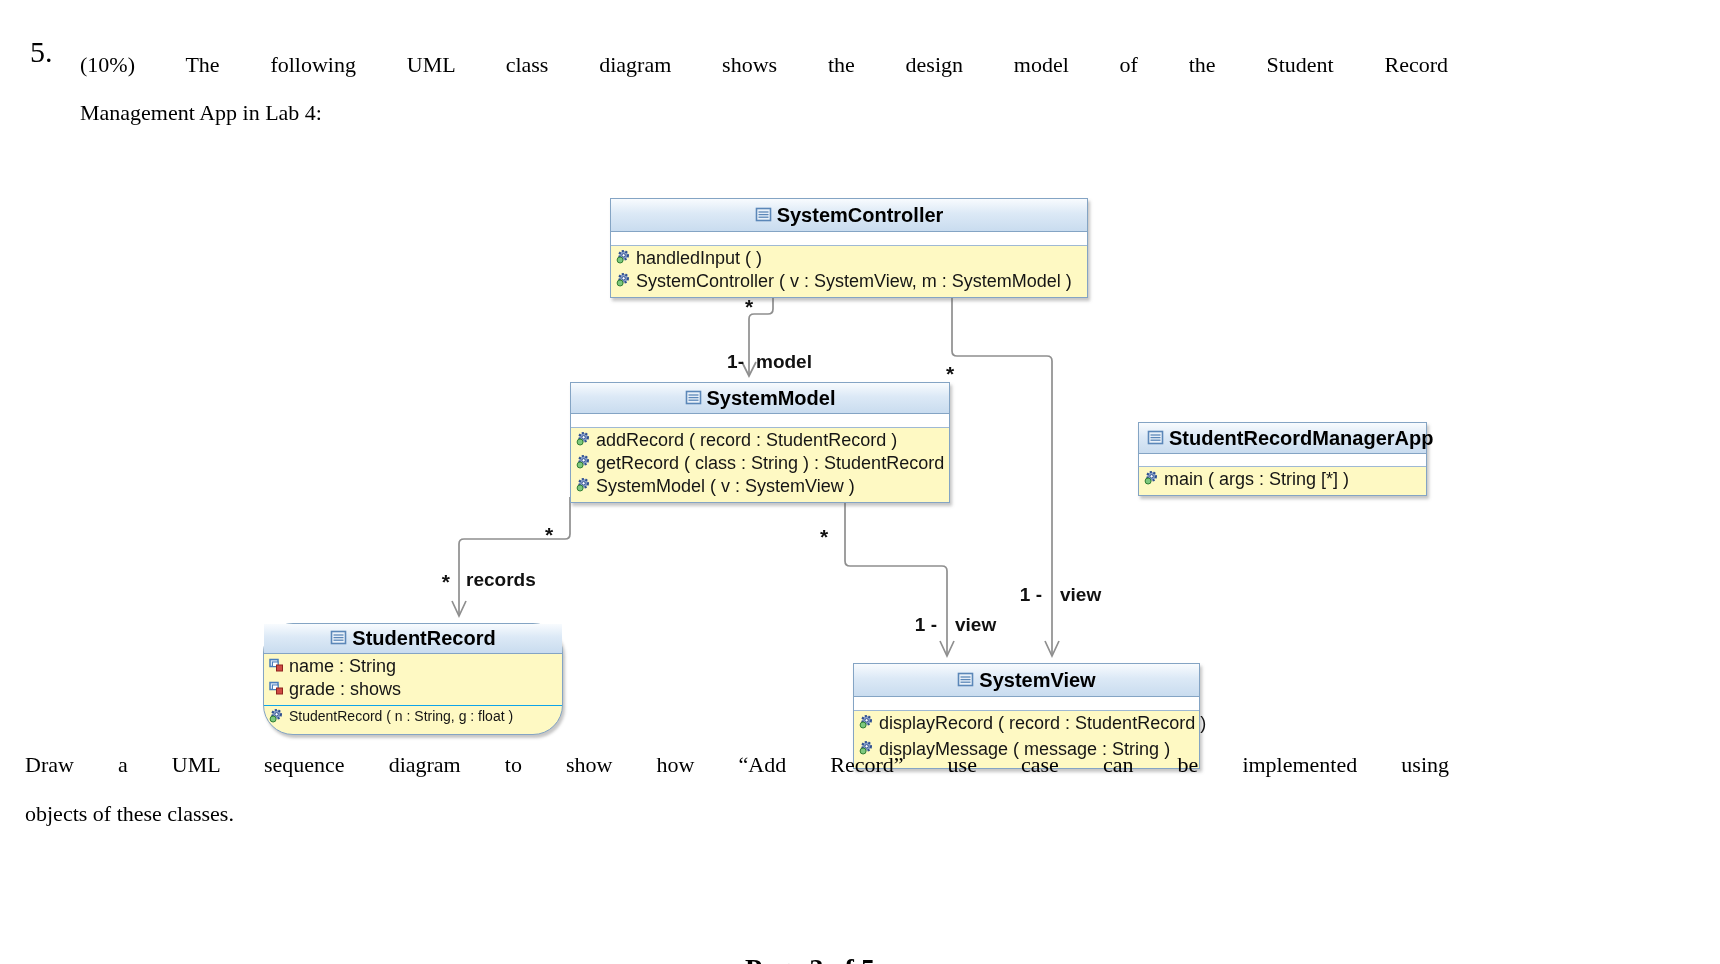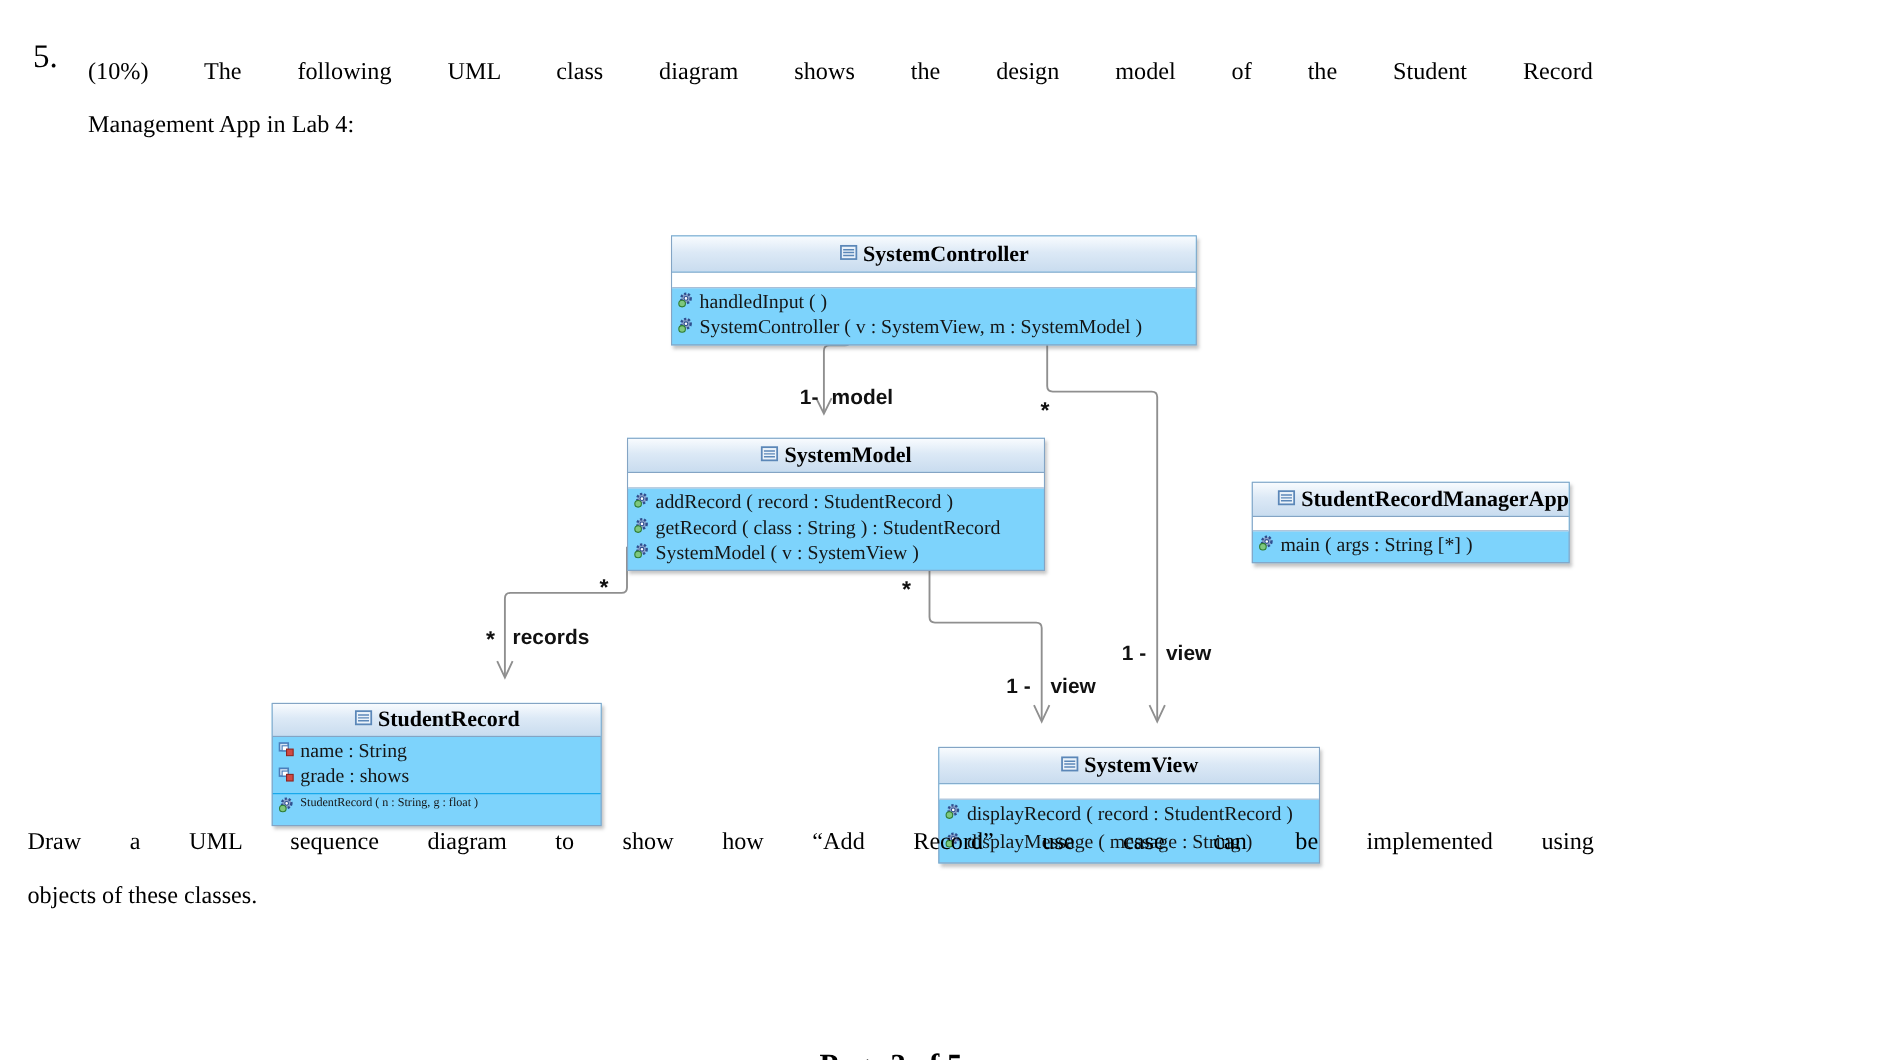--- a/index.html
+++ b/index.html
@@ -8,31 +8,31 @@
 
   
   .qnum{position:absolute;left:30px;top:28px;font-size:30px;line-height:48px;}
   .qtext{position:absolute;left:80px;top:28px;width:1368px;font-size:22px;line-height:48px;margin-top:13px;}
   .jline{text-align:justify;text-align-last:justify;}
   .task{position:absolute;left:25px;top:740px;width:1424px;font-size:22px;line-height:49px;}
   .footer{position:absolute;left:690px;top:953px;width:240px;text-align:center;
           font-size:28px;font-weight:700;}
 
   
-  .uml-class{position:absolute;background:#7dd3fc;border:1px solid #84a4c4;
+  .uml-class{position:absolute;background:#fef9c3;border:1px solid #84a4c4;
              box-shadow:2px 3px 3px rgba(90,90,90,.35);
-             font-family:Liberation Serif, serif;margin-top:16px;}
+             font-family:Liberation Sans, sans-serif;}
   .uml-header{display:flex;align-items:center;justify-content:center;gap:5px;
               background:linear-gradient(#f8fbfe,#dce9f6 45%,#c9dcef);
               border-bottom:1px solid #84a4c4;font-weight:700;font-size:20px;color:#000;}
   .uml-empty{height:13px;border-bottom:1px solid #9fb9d4;background:#fff;}
   .uml-rows{padding:2px 0 3px 0;}
   .mrow{display:flex;align-items:flex-start;gap:5px;padding-left:5px;height:23px;
         font-size:18px;color:#151515;white-space:nowrap;}
-  .mrow.tight{font-size:11px;}
+  .mrow.tight{font-size:14px;}
   .attr-sep{border-bottom:1px solid #0ea5e9;}
 
   
   .lbl{position:absolute;font-family:"Liberation Sans",sans-serif;font-weight:700;
        font-size:19px;line-height:20px;color:#111;white-space:nowrap;}
   .lbl.r{text-align:right;}
   .star{font-size:21px;line-height:16px;}
 
   svg.assoc{position:absolute;left:0;top:0;pointer-events:none;}
 </style>
@@ -140,21 +140,21 @@
               <circle cx="7.6" cy="6.3" r="4.3" fill="#8da4cc" stroke="#2e4f8f" stroke-width="2.2" stroke-dasharray="2 1.6"></circle>
               <circle cx="7.6" cy="6.3" r="1.7" fill="#fff" stroke="#2e4f8f"></circle>
               <circle cx="4.1" cy="11" r="3" fill="#7ec87e" stroke="#2f7d32"></circle>
             </svg></span>
         <span>SystemModel ( v : SystemView )</span>
       </div>
     </div>
   </div>
 
   <div class="uml-class" style="left:1138px;top:422px;width:287px;">
-    <div class="uml-header" style="height:30px;justify-content:flex-start;padding-left:22px;">
+    <div class="uml-header" style="height:30px;justify-content:flex-start;padding-left:8px;">
       <span><svg width="17" height="15" viewBox="0 0 17 15">
             <rect x="1.5" y="1.5" width="14" height="12" fill="#eaf2fa" stroke="#5b87b8" stroke-width="1.6"></rect>
             <line x1="3.5" y1="5" x2="13.5" y2="5" stroke="#5b87b8" stroke-width="1.3"></line>
             <line x1="3.5" y1="7.6" x2="13.5" y2="7.6" stroke="#5b87b8" stroke-width="1.3"></line>
             <line x1="3.5" y1="10.2" x2="13.5" y2="10.2" stroke="#5b87b8" stroke-width="1.3"></line>
           </svg></span>
       <span>StudentRecordManagerApp</span>
     </div>
     <div class="uml-empty" style="height:12px;"></div>
     <div class="uml-rows">
@@ -162,21 +162,21 @@
         <span><svg width="15" height="15" viewBox="0 0 15 15">
               <circle cx="7.6" cy="6.3" r="4.3" fill="#8da4cc" stroke="#2e4f8f" stroke-width="2.2" stroke-dasharray="2 1.6"></circle>
               <circle cx="7.6" cy="6.3" r="1.7" fill="#fff" stroke="#2e4f8f"></circle>
               <circle cx="4.1" cy="11" r="3" fill="#7ec87e" stroke="#2f7d32"></circle>
             </svg></span>
         <span>main ( args : String [*] )</span>
       </div>
     </div>
   </div>
 
-  <div class="uml-class" style="left:247px;top:623px;width:298px;">
+  <div class="uml-class" style="left:263px;top:623px;width:298px;border-radius:30px;">
     <div class="uml-header" style="height:29px;">
       <span><svg width="17" height="15" viewBox="0 0 17 15">
             <rect x="1.5" y="1.5" width="14" height="12" fill="#eaf2fa" stroke="#5b87b8" stroke-width="1.6"></rect>
             <line x1="3.5" y1="5" x2="13.5" y2="5" stroke="#5b87b8" stroke-width="1.3"></line>
             <line x1="3.5" y1="7.6" x2="13.5" y2="7.6" stroke="#5b87b8" stroke-width="1.3"></line>
             <line x1="3.5" y1="10.2" x2="13.5" y2="10.2" stroke="#5b87b8" stroke-width="1.3"></line>
           </svg></span>
       <span>StudentRecord</span>
     </div>
     <div class="uml-rows attr-sep">

